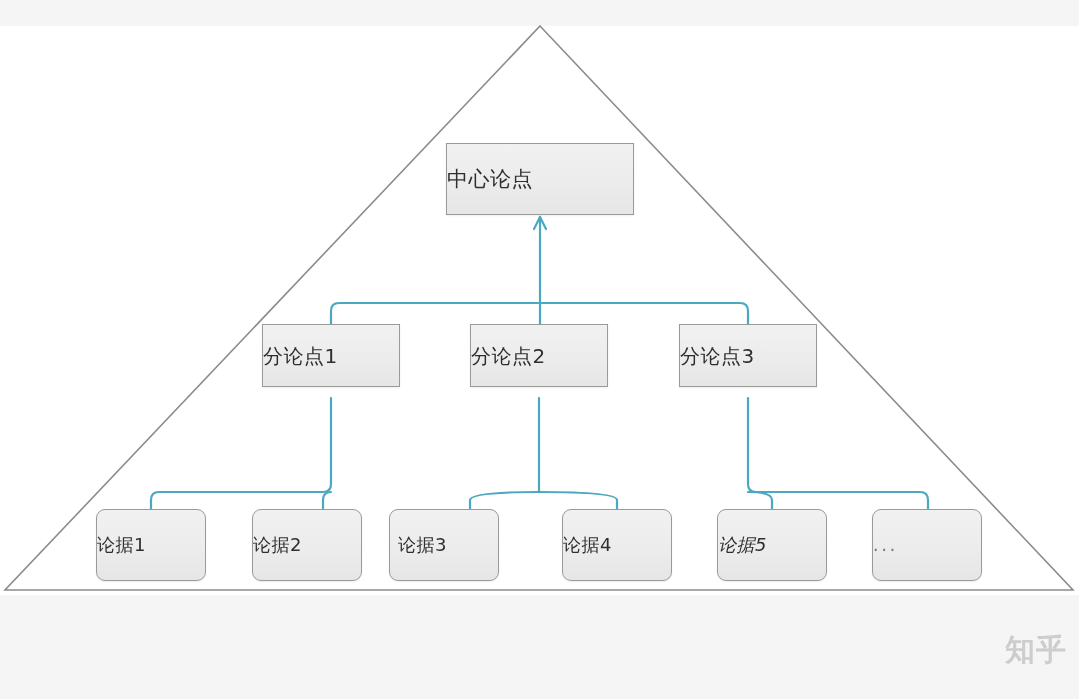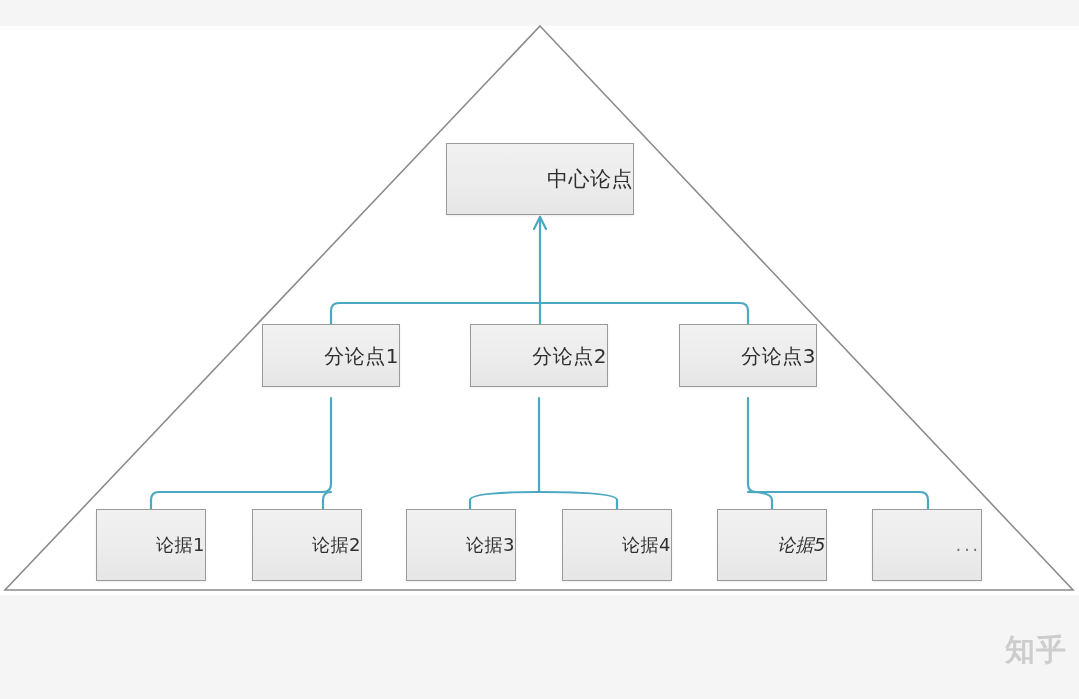--- a/index.html
+++ b/index.html
@@ -57,21 +57,21 @@
   }
 
   
   .node {
     position: absolute;
     box-sizing: border-box;
     border: 1px solid #9a9a9a;
     background: linear-gradient(180deg, #f1f1f1 0%, #ececec 55%, #e6e6e6 100%);
     display: flex;
     align-items: center;
-    justify-content: flex-end;
+    justify-content: flex-start;
     color: #2f2f2f;
     letter-spacing: 0.5px;
     box-shadow: 0 1px 2px rgba(0,0,0,0.07);
     z-index: 5;
   }
 
   .node-root {
     left: 446px;
     top: 143px;
     width: 188px;
@@ -87,24 +87,25 @@
   }
   .branch-1 { left: 262px; }
   .branch-2 { left: 470px; }
   .branch-3 { left: 679px; }
 
   .node-leaf {
     top: 509px;
     width: 110px;
     height: 72px;
     font-size: 18px;
+    border-radius: 9px;
   }
   .leaf-1 { left: 96px; }
   .leaf-2 { left: 252px; }
-  .leaf-3 { left: 406px; }
+  .leaf-3 { left: 389px; padding-left: 8px; }
   .leaf-4 { left: 562px; }
   .leaf-5 { left: 717px; font-style: italic; }
   .leaf-6 { left: 872px; }
 
   .node-label {
     line-height: 1;
     white-space: nowrap;
   }
   .leaf-6 .node-label {
     letter-spacing: 3px;

